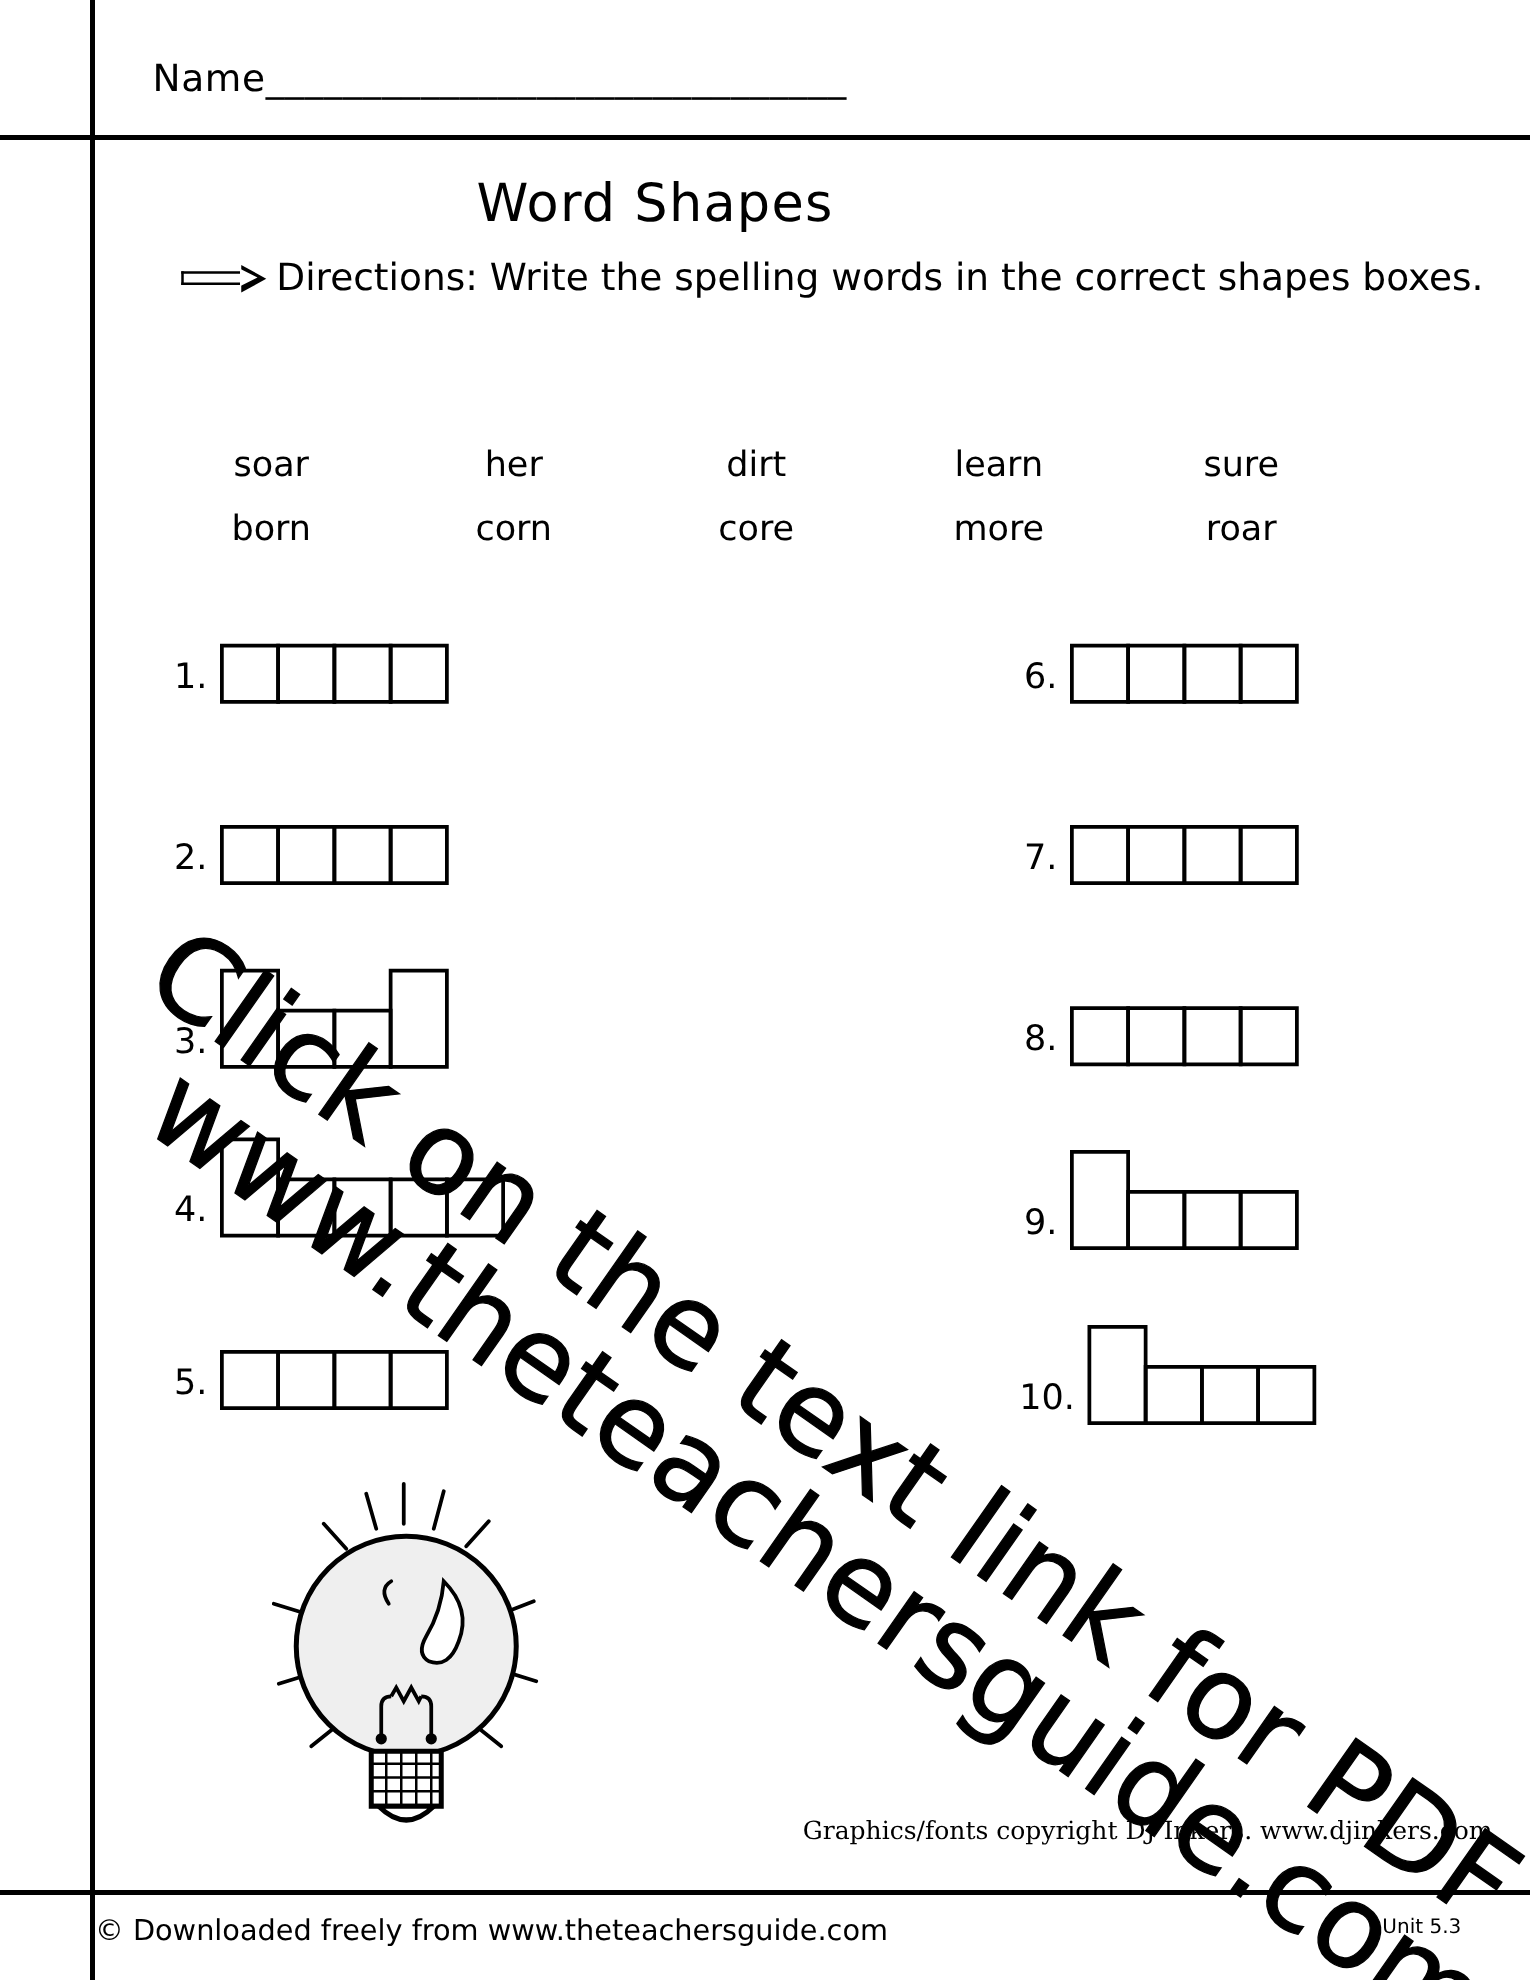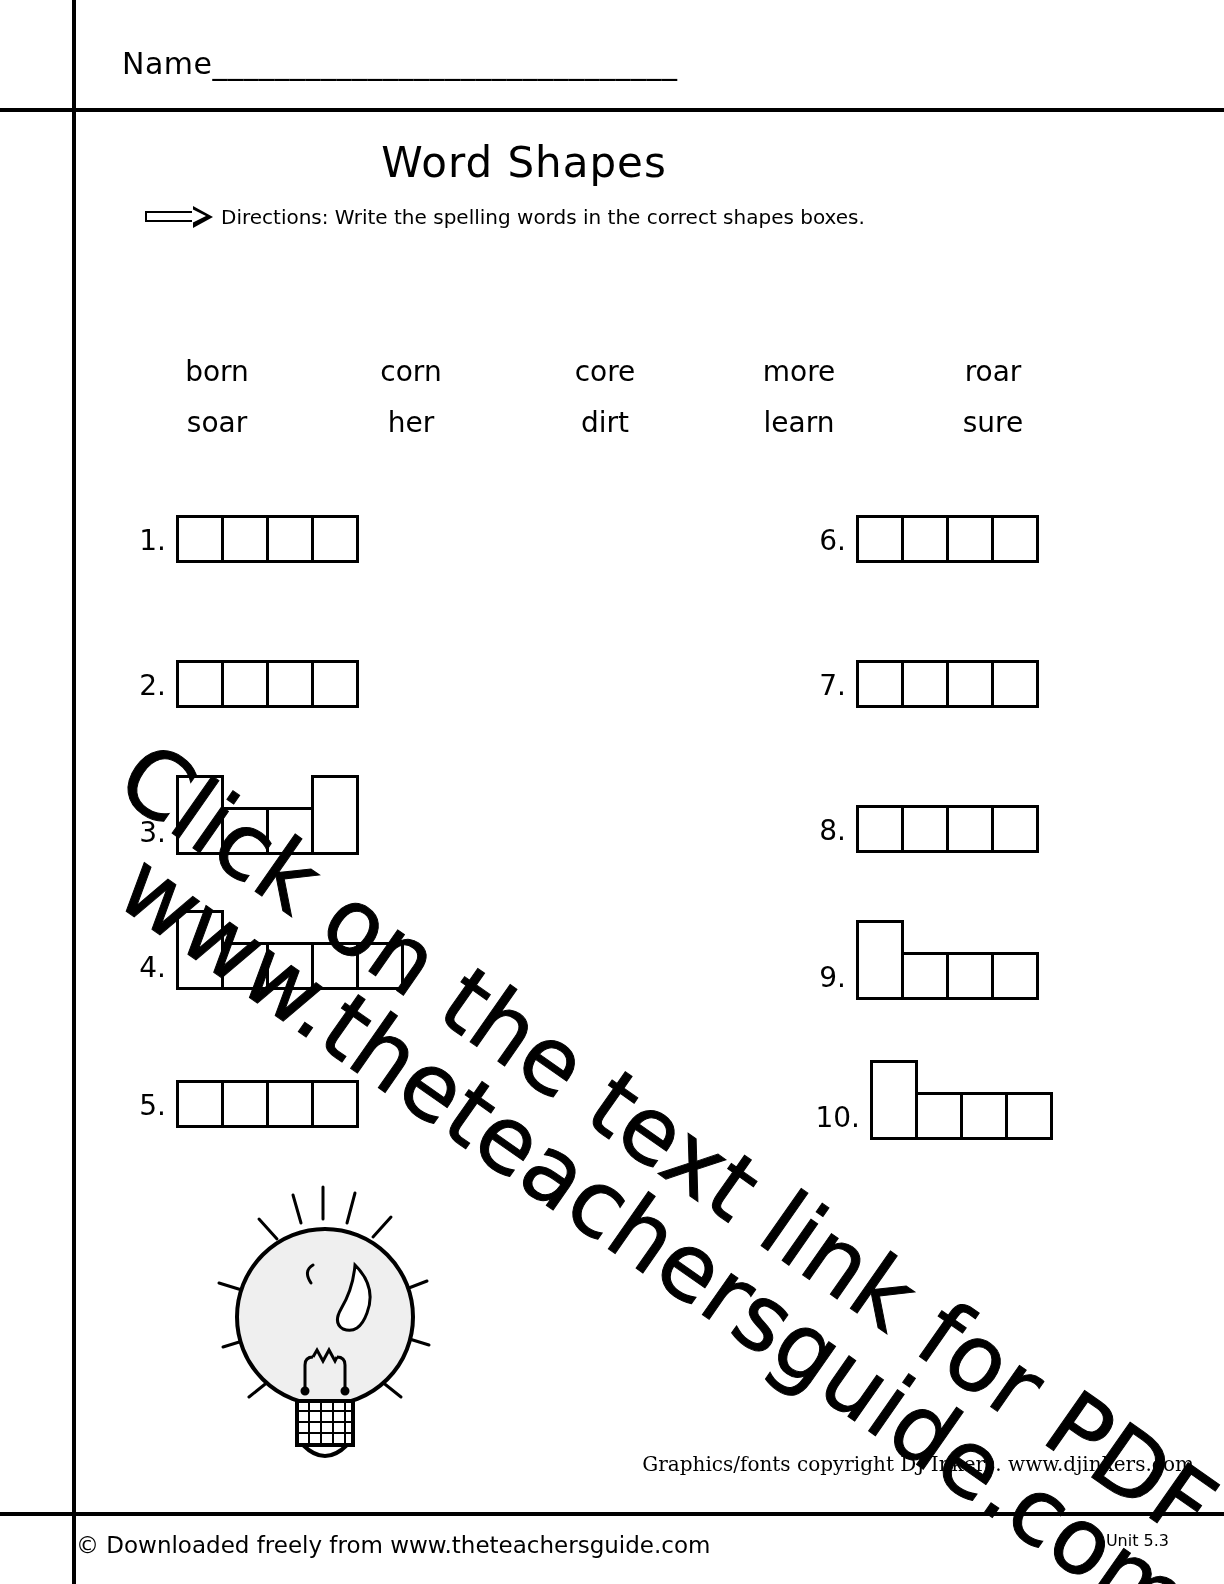--- a/index.html
+++ b/index.html
@@ -65,21 +65,21 @@
   }
 
   
   .directions {
     position: absolute;
     left: 145px;
     top: 205px;
     display: flex;
     align-items: center;
     gap: 6px;
-    font-size: 20px;
+    font-size: 30px;
     white-space: nowrap;
   }
   .arrow-icon {
     display: inline-block;
     width: 70px;
     height: 20px;
     position: relative;
   }
   .arrow-icon .shaft {
     position: absolute;
@@ -238,32 +238,32 @@
   <span class="arrow-icon">
     <span class="shaft"></span>
     <span class="head"></span>
     <span class="head-inner"></span>
   </span>
   <span>Directions: Write the spelling words in the correct shapes boxes.</span>
 </div>
 
 <div class="wordbank">
   <div class="wordbank-row">
+    <div>soar</div>
+    <div>her</div>
+    <div>dirt</div>
+    <div>learn</div>
+    <div>sure</div>
+  </div>
+  <div class="wordbank-row">
     <div>born</div>
     <div>corn</div>
     <div>core</div>
     <div>more</div>
     <div>roar</div>
-  </div>
-  <div class="wordbank-row">
-    <div>soar</div>
-    <div>her</div>
-    <div>dirt</div>
-    <div>learn</div>
-    <div>sure</div>
   </div>
 </div>
 
 <div class="items">
   <div class="item" style="left:120px; top:10px;">
     <span class="item-number">1.</span>
     <span class="boxrow">
         <span class="cell short"></span>
         <span class="cell short"></span>
         <span class="cell short"></span>

